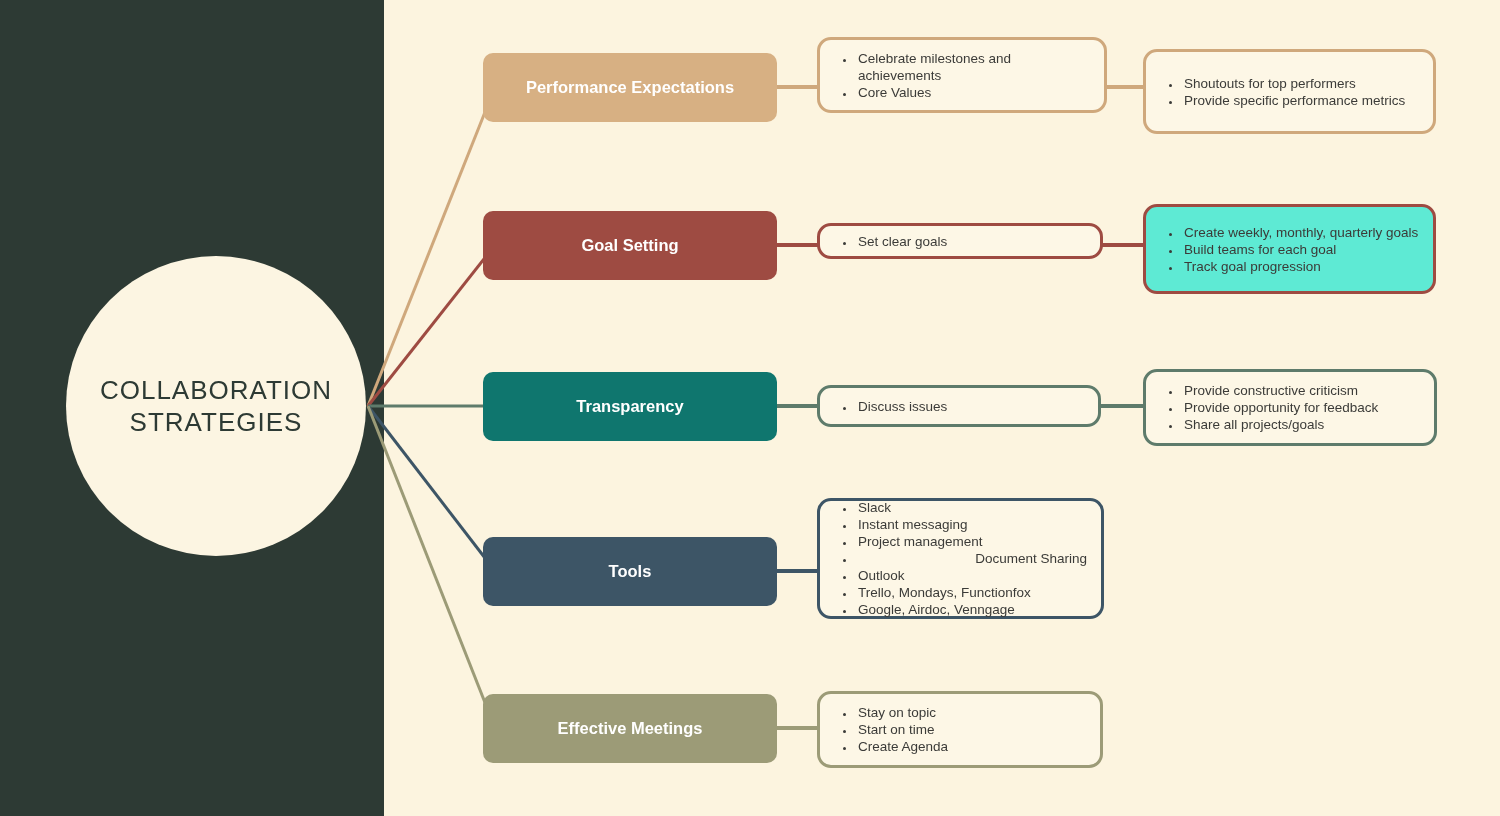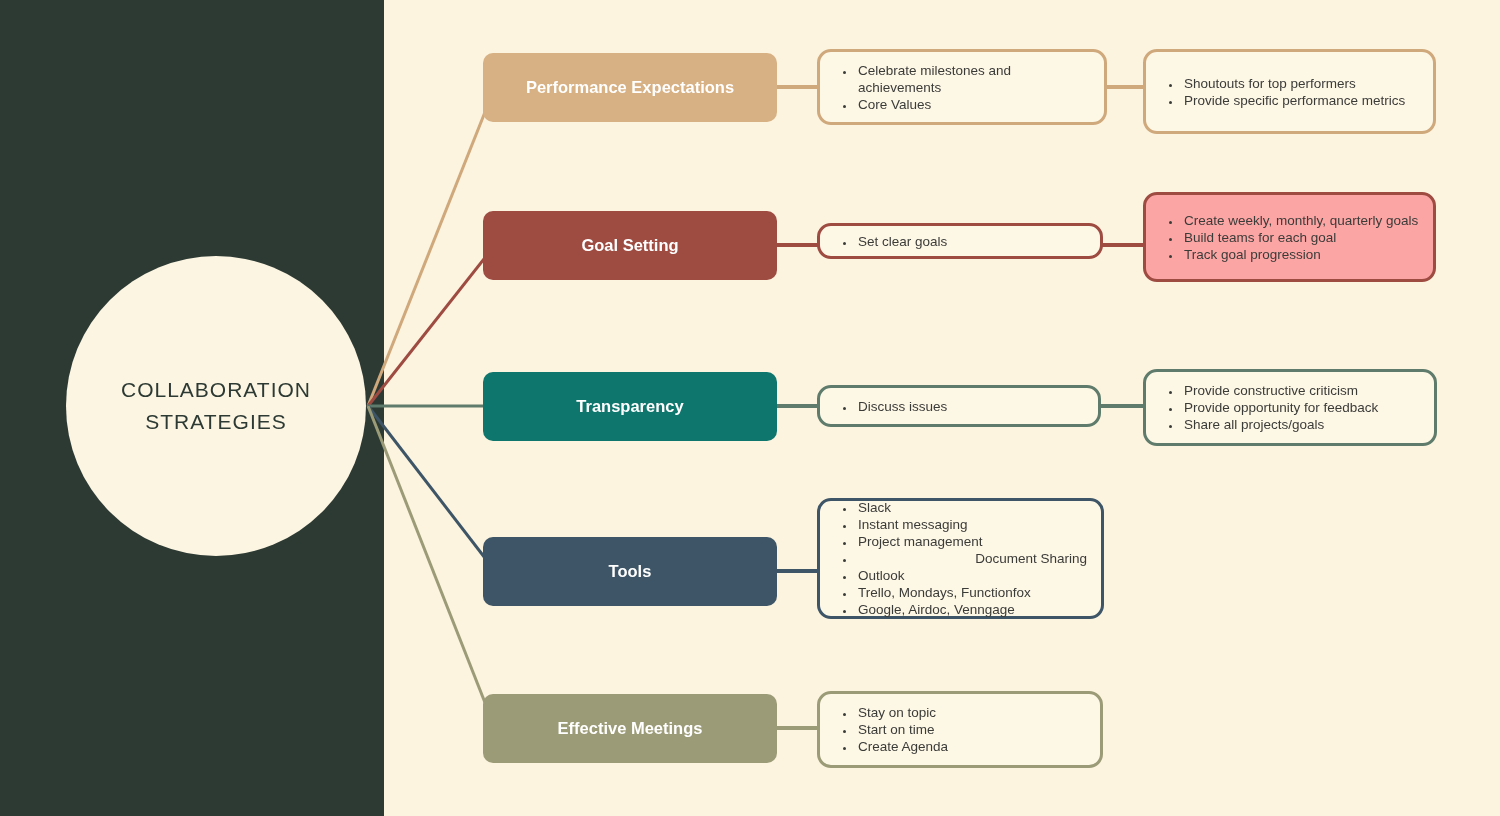--- a/index.html
+++ b/index.html
@@ -1,21 +1,21 @@
 <!DOCTYPE html>
 <html><head>
 <meta charset="utf-8">
 <style>
   html,body{margin:0;padding:0;}
   body{font-family:"Liberation Sans", sans-serif;}
   #canvas{position:relative;width:1500px;height:816px;overflow:hidden;}
   #left-panel{position:absolute;left:0;top:0;width:384px;height:816px;z-index:1;}
   #center-circle{position:absolute;left:66px;top:256px;width:300px;height:300px;border-radius:50%;
     z-index:2;display:flex;flex-direction:column;align-items:center;justify-content:center;}
-  .title-line{font-size:21px;letter-spacing:1px;line-height:32px;text-align:left;font-weight:400;}
+  .title-line{font-size:26px;letter-spacing:1px;line-height:32px;text-align:left;font-weight:400;}
   #lines-svg{position:absolute;left:0;top:0;width:1500px;height:816px;z-index:3;}
   .topic-box{position:absolute;left:483px;width:294px;height:69px;border-radius:10px;z-index:4;
     display:flex;align-items:center;justify-content:center;}
   .topic-label{color:#FFFFFF;font-weight:bold;font-size:16.5px;text-align:center;}
   .node-box{position:absolute;border-style:solid;border-width:3px;border-radius:14px;z-index:4;
     display:flex;flex-direction:column;justify-content:center;box-sizing:border-box;padding:6px 14px 6px 10px;}
   .node-box ul{margin:0;padding-left:26px;}
   .node-box li{font-size:13.5px;line-height:17px;padding-left:2px;}
   .node-box li::marker{font-size:11px;}
 </style>
@@ -40,41 +40,41 @@
       <line x1="1093" y1="406" x2="1151" y2="406" stroke="#5E7B6B" stroke-width="4"></line>
       <line x1="368" y1="406" x2="495" y2="571" stroke="#3D5566" stroke-width="3"></line>
       <line x1="770" y1="571" x2="825" y2="571" stroke="#3D5566" stroke-width="4"></line>
       <line x1="368" y1="406" x2="495" y2="728" stroke="#9C9B77" stroke-width="3"></line>
       <line x1="770" y1="728" x2="825" y2="728" stroke="#9C9B77" stroke-width="4"></line>
     </svg>
   <div id="branches-root">
       <div class="topic-box" style="top: 52.5px; background: rgb(215, 176, 131);">
         <div class="topic-label">Performance Expectations</div>
       </div>
-      <div class="node-box" style="left: 817px; top: 49px; width: 290px; height: 76px; border-color: rgb(207, 168, 124); background: rgb(253, 247, 230);">
+      <div class="node-box" style="left: 817px; top: 37px; width: 290px; height: 76px; border-color: rgb(207, 168, 124); background: rgb(253, 247, 230);">
         <ul>
           <li style="color: rgb(59, 59, 56);">Celebrate milestones and achievements</li>
           <li style="color: rgb(59, 59, 56);">Core Values</li>
         </ul>
       </div>
       <div class="node-box" style="left: 1143px; top: 49px; width: 293px; height: 85px; border-color: rgb(207, 168, 124); background: rgb(253, 247, 230);">
         <ul>
           <li style="color: rgb(59, 59, 56);">Shoutouts for top performers</li>
           <li style="color: rgb(59, 59, 56);">Provide specific performance metrics</li>
         </ul>
       </div>
       <div class="topic-box" style="top: 210.5px; background: rgb(158, 75, 66);">
         <div class="topic-label">Goal Setting</div>
       </div>
       <div class="node-box" style="left: 817px; top: 223px; width: 286px; height: 36px; border-color: rgb(158, 75, 66); background: rgb(253, 247, 230);">
         <ul>
           <li style="color: rgb(59, 59, 56);">Set clear goals</li>
         </ul>
       </div>
-      <div class="node-box" style="left: 1143px; top: 192px; width: 293px; height: 90px; border-color: rgb(158, 75, 66); background: #fca5a5;">
+      <div class="node-box" style="left: 1143px; top: 204px; width: 293px; height: 90px; border-color: rgb(158, 75, 66); background: #5eead4;">
         <ul>
           <li style="color: rgb(59, 59, 56);">Create weekly, monthly, quarterly goals</li>
           <li style="color: rgb(59, 59, 56);">Build teams for each goal</li>
           <li style="color: rgb(59, 59, 56);">Track goal progression</li>
         </ul>
       </div>
       <div class="topic-box" style="top: 371.5px; background: #0f766e;">
         <div class="topic-label">Transparency</div>
       </div>
       <div class="node-box" style="left: 817px; top: 385px; width: 284px; height: 42px; border-color: rgb(94, 123, 107); background: rgb(253, 247, 230);">

